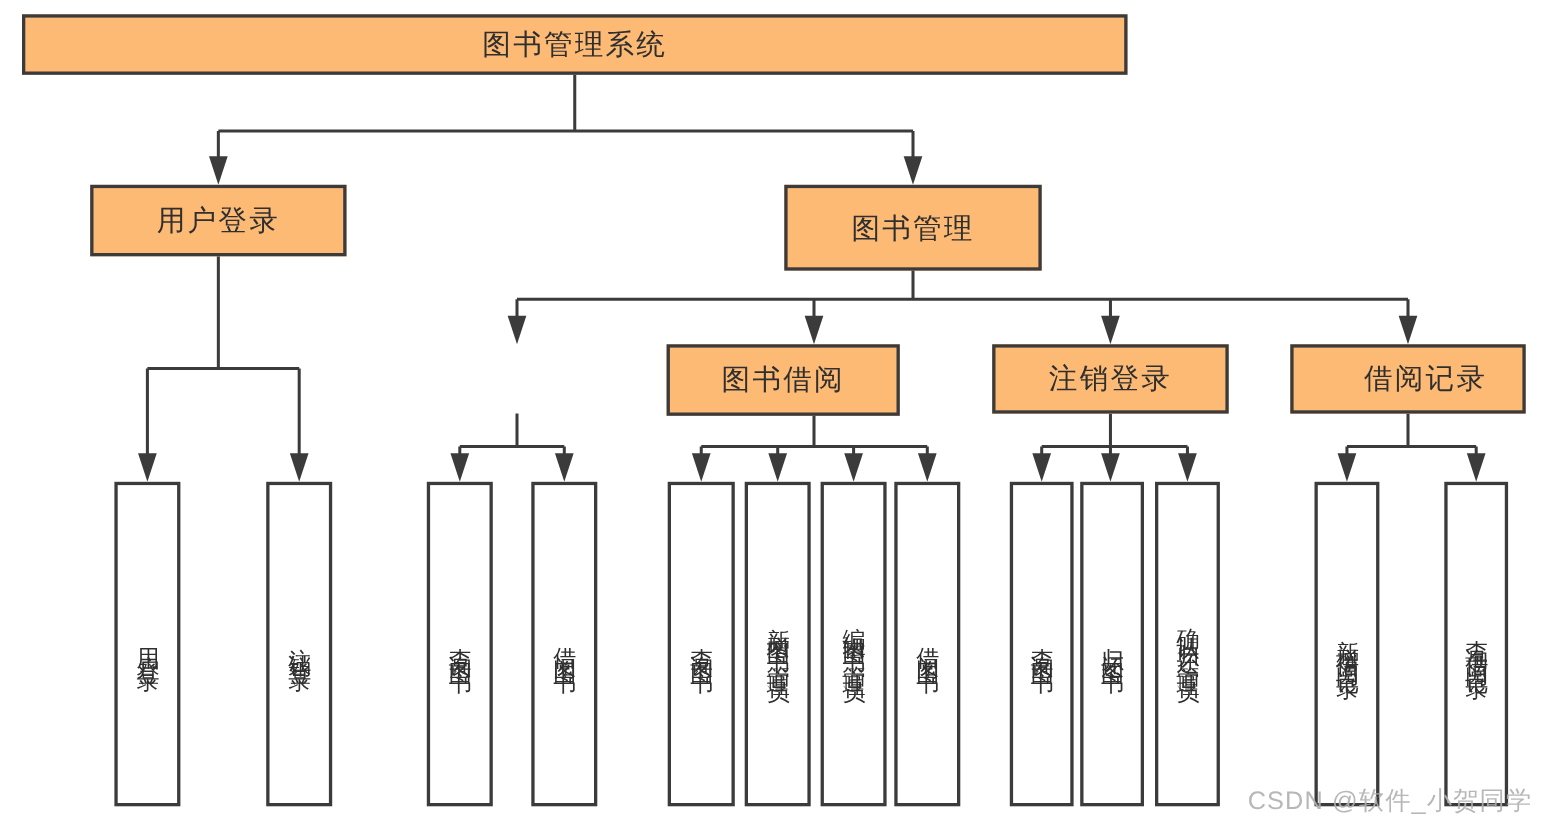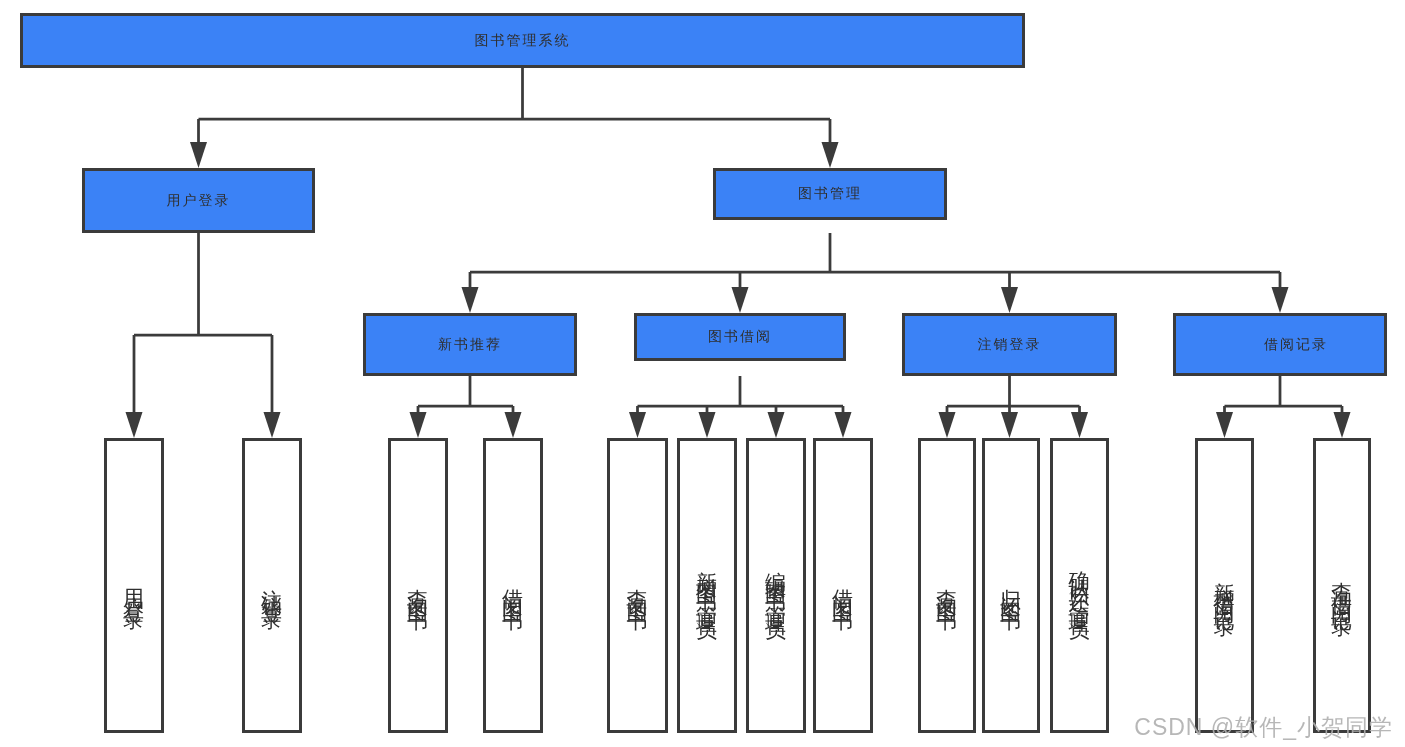--- a/index.html
+++ b/index.html
@@ -15,26 +15,26 @@
   #connectors path {
     stroke: var(--line, #3b3b3b);
     stroke-width: 2.75;
     fill: none;
   }
   #connectors polygon { fill: var(--line, #3b3b3b); }
   .node {
     position: absolute;
     box-sizing: border-box;
     border: 3px solid var(--line, #3b3b3b);
-    background: #3b82f6;
+    background: #fdba74;
     display: flex;
     align-items: center;
     justify-content: center;
     color: var(--text, #2f2f2f);
-    font-size: 14px;
+    font-size: 26px;
     letter-spacing: 2px;
     white-space: nowrap;
   }
   .leaf {
     position: absolute;
     box-sizing: border-box;
     border: 3px solid var(--line, #3b3b3b);
     background: #ffffff;
     display: flex;
     align-items: center;
@@ -100,28 +100,25 @@
     <polygon points="1333.5,412 1350.5,412 1342,438"></polygon>
   </svg>
 
   <div class="node" style="left:20px; top:13px; width:1005px; height:55px;">
     <span>图书管理系统</span>
   </div>
 
   <div class="node" style="left:82px; top:168px; width:233px; height:65px;">
     <span>用户登录</span>
   </div>
-  <div class="node" style="left:713px; top:168px; width:234px; height:52px;">
+  <div class="node" style="left:713px; top:168px; width:234px; height:78px;">
     <span>图书管理</span>
   </div>
 
-  <div class="node" style="left:363px; top:313px; width:214px; height:63px;">
-    <span>新书推荐</span>
-  </div>
-  <div class="node" style="left:634px; top:313px; width:212px; height:48px;text-align:center;">
+  <div class="node" style="left:606px; top:313px; width:212px; height:65px;text-align:center;">
     <span>图书借阅</span>
   </div>
   <div class="node" style="left:902px; top:313px; width:215px; height:63px;">
     <span>注销登录</span>
   </div>
   <div class="node" style="left:1173px; top:313px; width:214px; height:63px;padding-left:32px;">
     <span>借阅记录</span>
   </div>
 
   <div class="leaf" style="left:104px; top:438px; width:60px; height:295px;">

